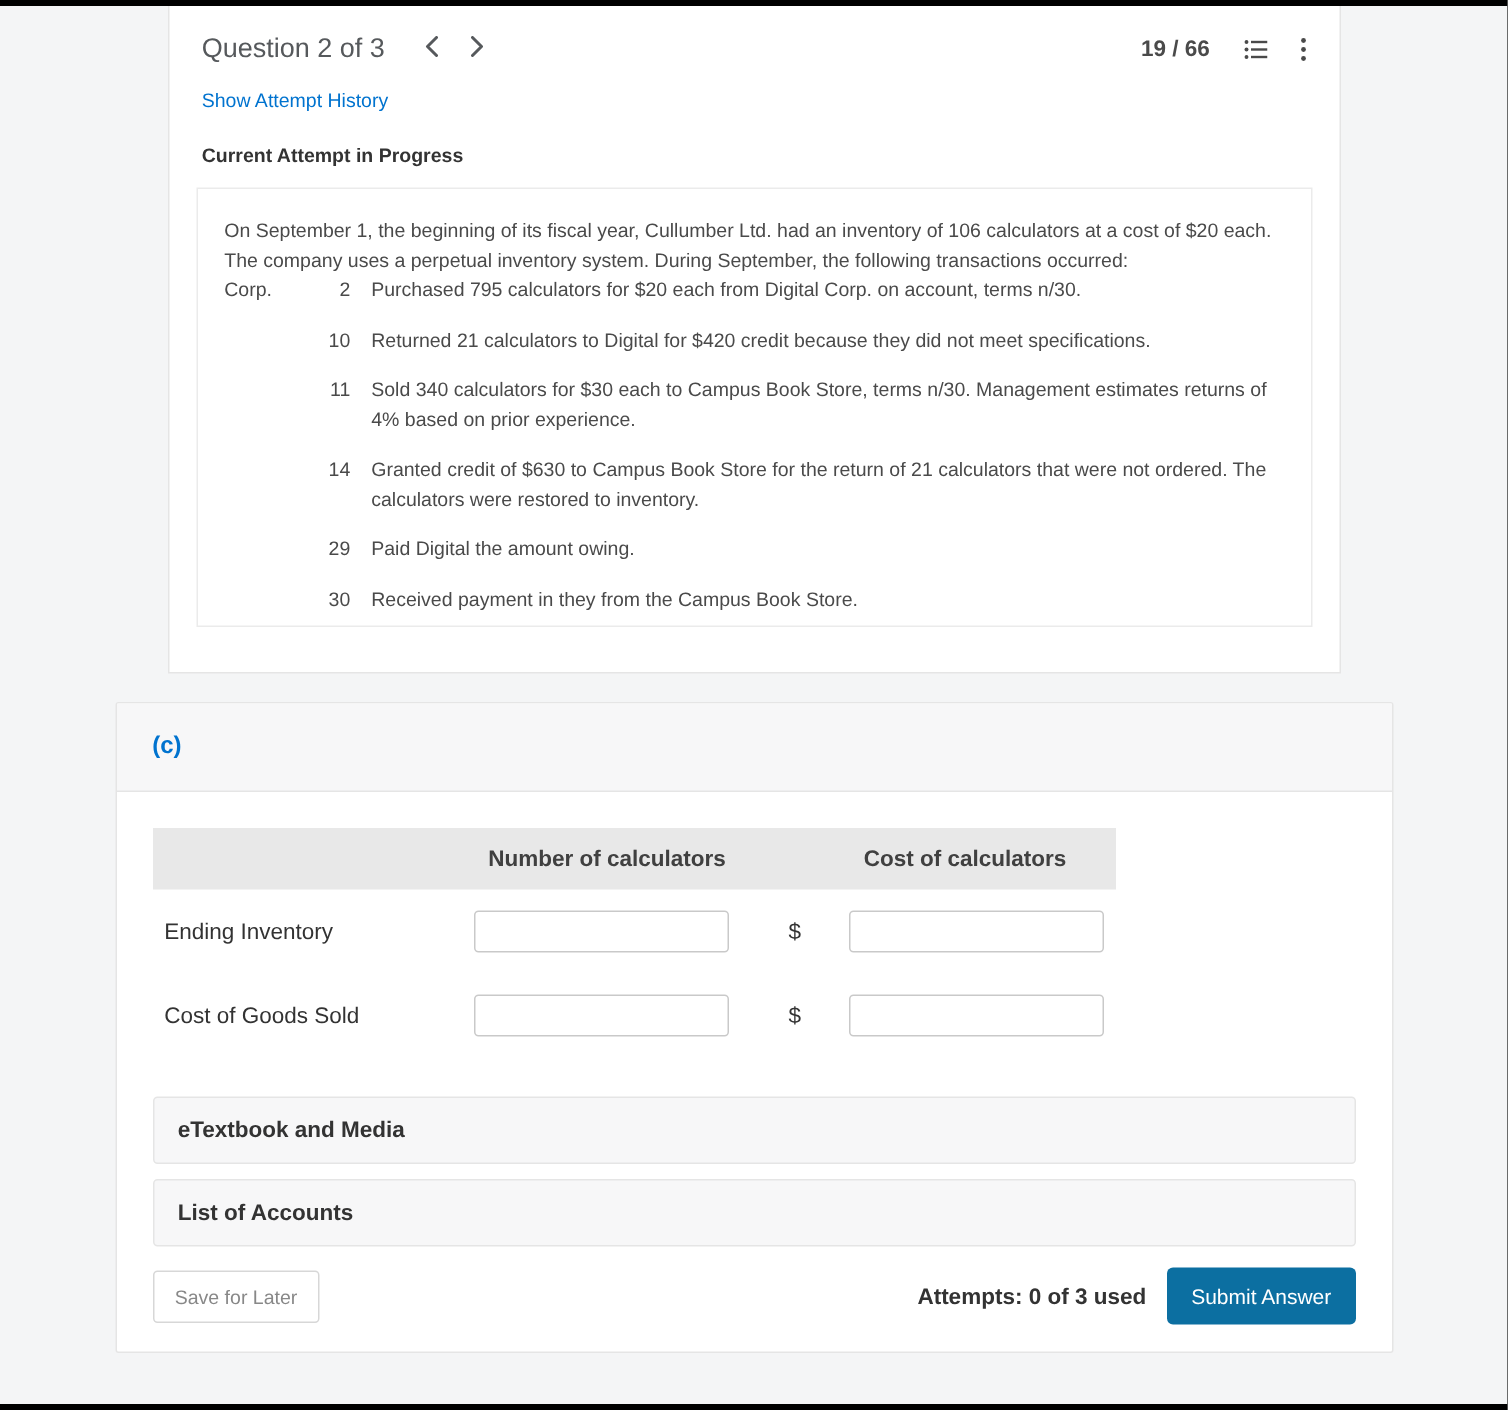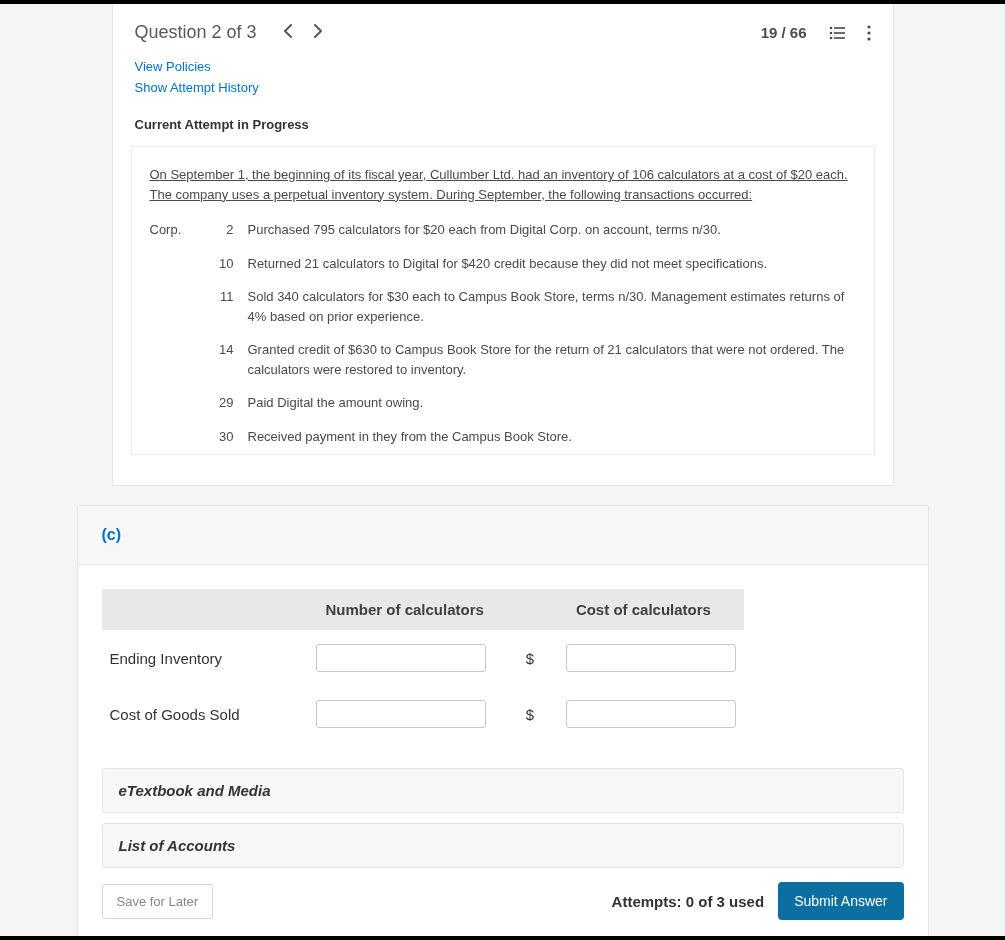--- a/index.html
+++ b/index.html
@@ -83,22 +83,20 @@
 
   .intro-box {
     border: 1px solid #ebebeb;
     margin: 0 18px;
     padding: 18px 18px 8px 18px;
     font-size: 13px;
     color: #4a4a4a;
     line-height: 1.5;
   }
   .intro-text {
-    margin-bottom: 16px;
-    text-decoration: underline;
   }
   .trans-table {
     display: grid;
     grid-template-columns: 40px 30px 1fr;
     row-gap: 14px;
     column-gap: 14px;
     font-size: 13px;
   }
   .trans-table .m, .trans-table .d { color: #4a4a4a; }
   .trans-table .d { text-align: right; }
@@ -175,21 +173,20 @@
   .resource-bar {
     background: #f7f7f8;
     border: 1px solid #e5e5e5;
     border-radius: 3px;
     padding: 13px 16px;
     margin-top: 26px;
     font-size: 15px;
     font-weight: 600;
     color: #333;
     cursor: pointer;
-    font-style: italic;
   }
 
   .footer-row {
     display: flex;
     align-items: center;
     margin-top: 14px;
   }
   .save-later {
     background: #fff;
     border: 1px solid #d7d7d7;
@@ -253,21 +250,20 @@
           <svg width="4" height="16" viewBox="0 0 4 16">
             <circle cx="2" cy="2" r="1.6" fill="#4a4a4a"></circle>
             <circle cx="2" cy="8" r="1.6" fill="#4a4a4a"></circle>
             <circle cx="2" cy="14" r="1.6" fill="#4a4a4a"></circle>
           </svg>
         </span>
       </div>
     </div>
 
     <div class="links">
-      <div class="link">View Policies</div>
       <div class="link">Show Attempt History</div>
     </div>
 
     <div class="section-label">Current Attempt in Progress</div>
 
     <div class="intro-box">
       <div class="intro-text">On September 1, the beginning of its fiscal year, Cullumber Ltd. had an inventory of 106 calculators at a cost of $20 each. The company uses a perpetual inventory system. During September, the following transactions occurred:</div>
 
       <div class="trans-table">
         <div class="m">Corp.</div>

